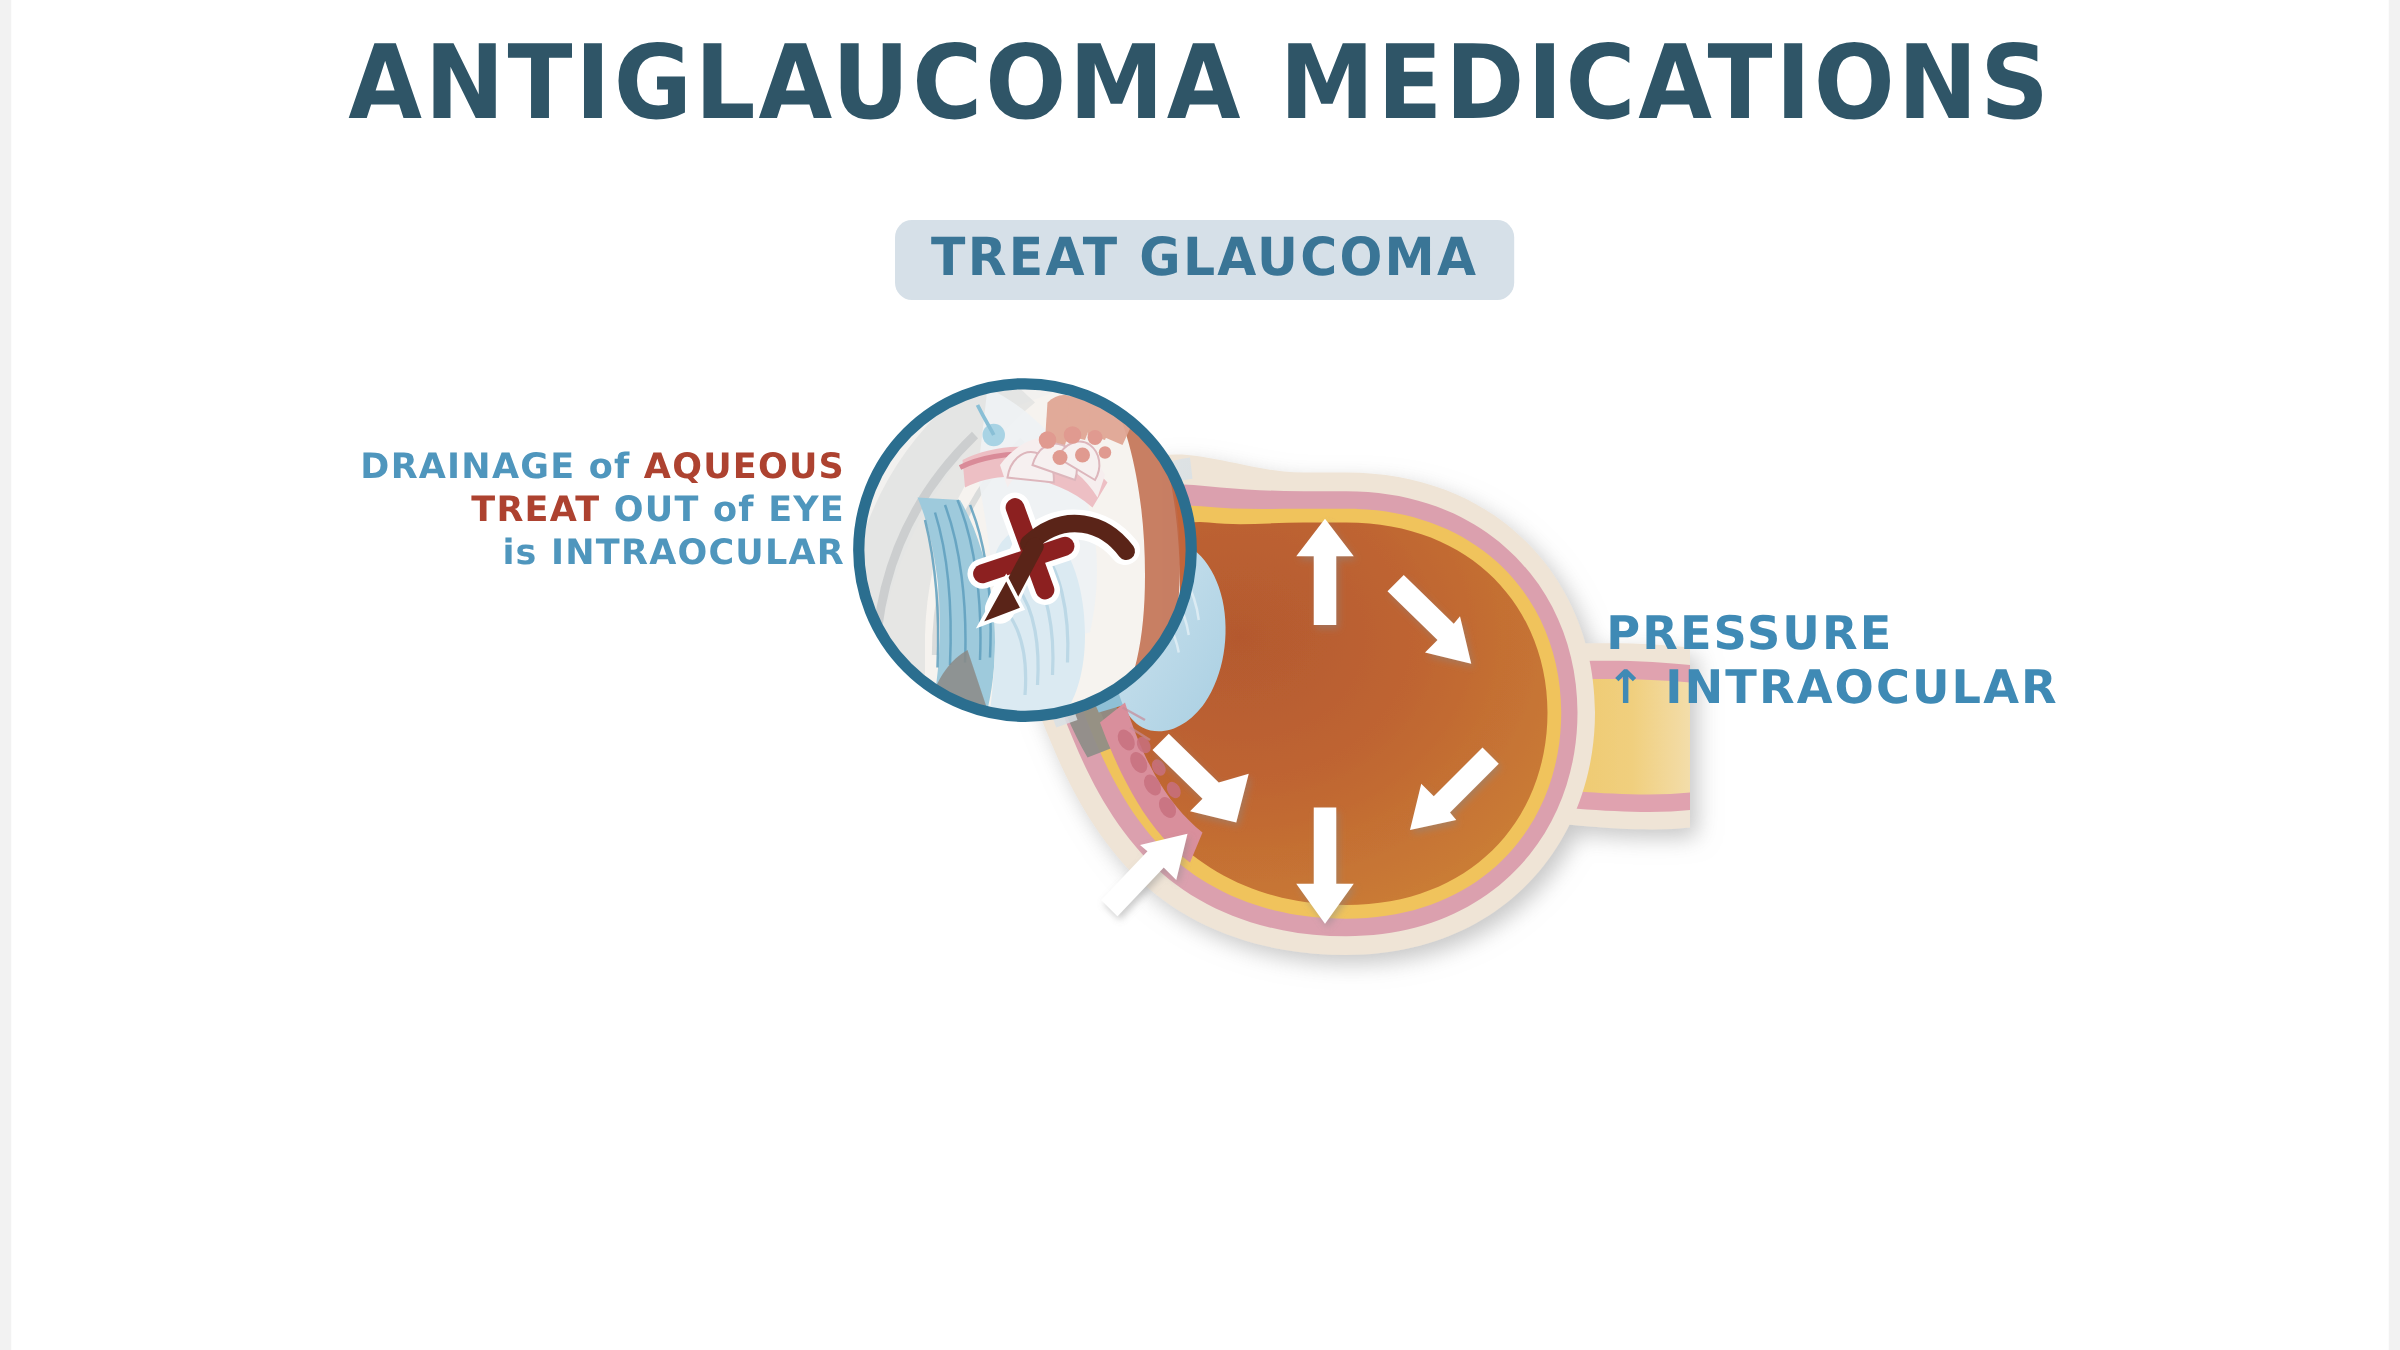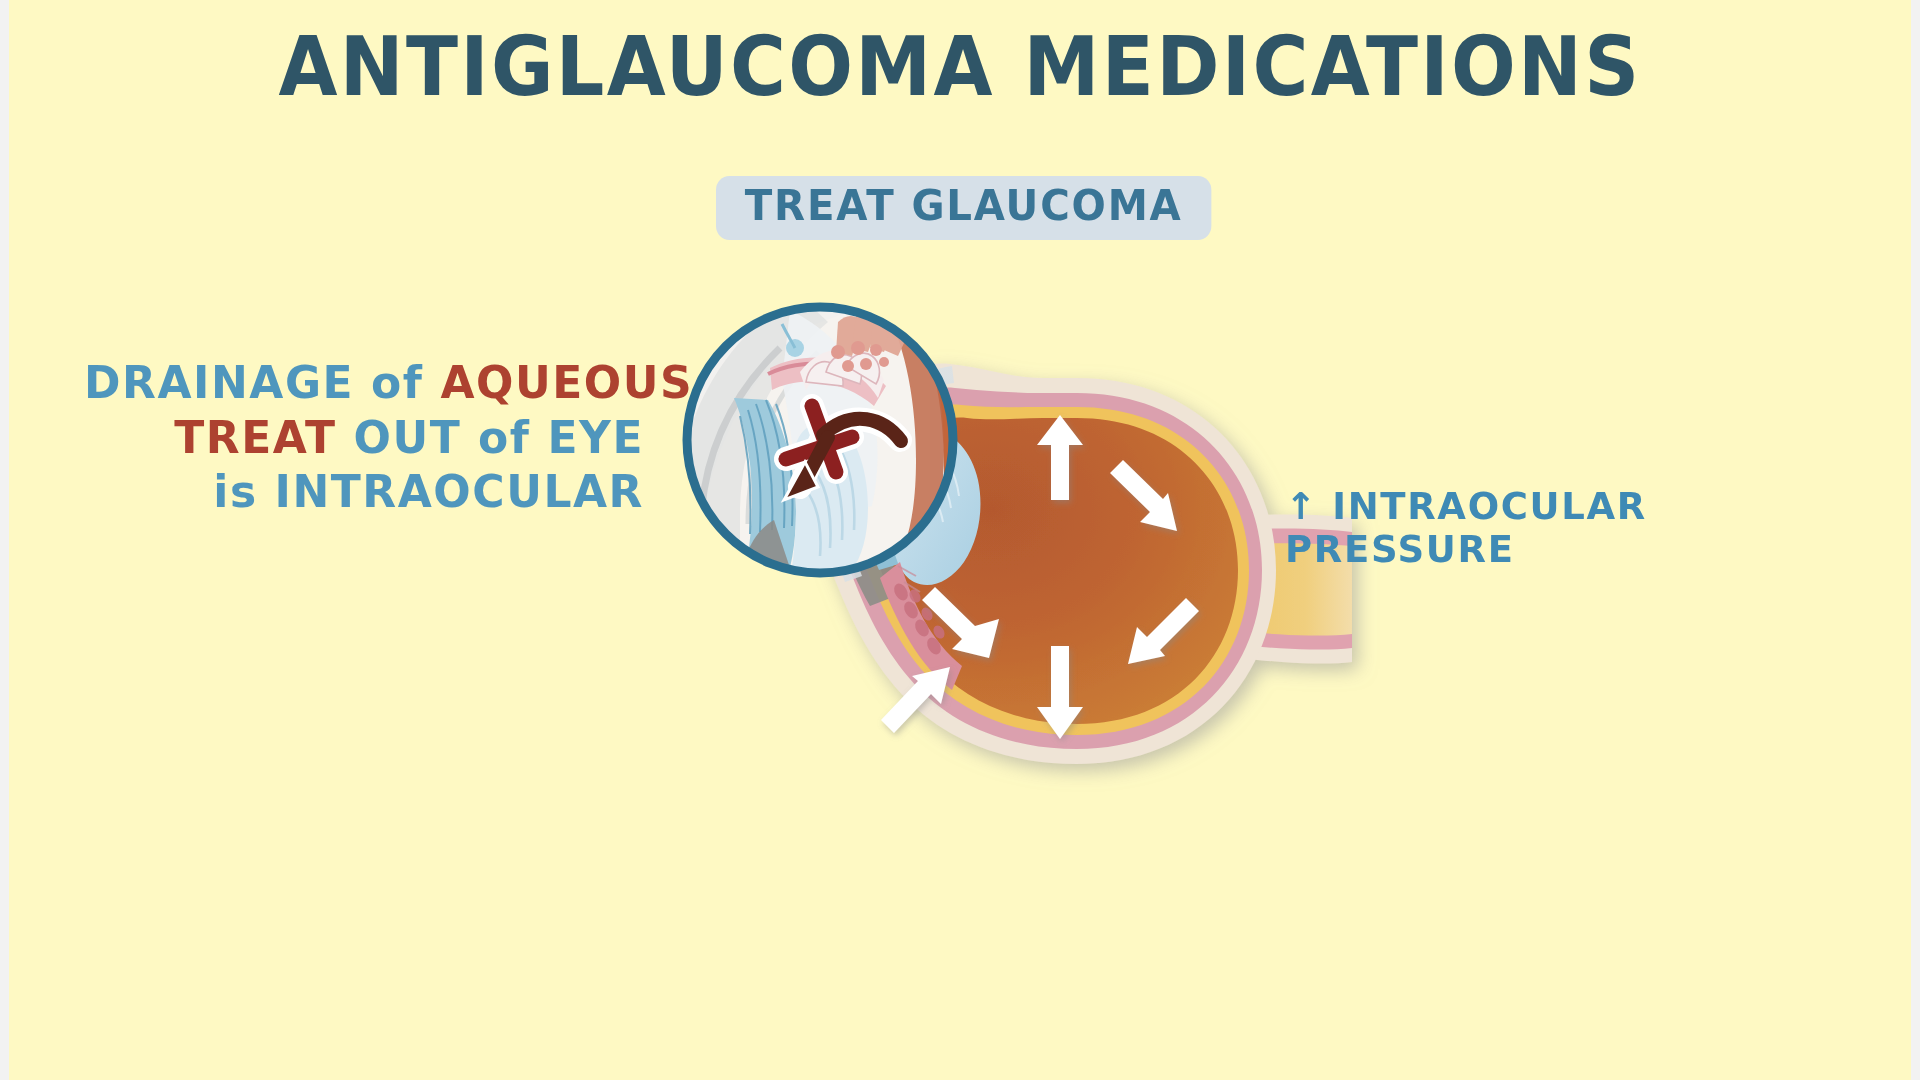--- a/index.html
+++ b/index.html
@@ -5,21 +5,21 @@
 <style>
   html, body {
     margin: 0;
     padding: 0;
     background: #e9e9e9;
   }
   #stage {
     position: relative;
     width: 1920px;
     height: 1080px;
-    background: #fef9c3;
+    background: #ffffff;
     overflow: hidden;
     font-family: "DejaVu Sans", sans-serif;
   }
   
   .edge-strip {
     position: absolute;
     top: 0;
     width: 9px;
     height: 1080px;
     background: #f2f2f2;
@@ -60,25 +60,25 @@
     font-weight: 700;
     letter-spacing: 0.045em;
     white-space: nowrap;
     transform: scaleX(0.96);
     transform-origin: left center;
   }
 
   
   #left-annotation {
     position: absolute;
-    left: 84px;
+    left: 116px;
     top: 356px;
     width: 560px;
     text-align: right;
-    font-size: 44px;
+    font-size: 28px;
     line-height: 1.24;
     font-weight: 700;
     letter-spacing: 0.035em;
     color: #4f96bd;
   }
   #left-annotation .ln { display: block; white-space: nowrap; }
   .t-blue { color: #4f96bd; }
   .t-red  { color: #ad4230; }
   .t-lc   { text-transform: none; }
 
@@ -417,21 +417,21 @@
       <span class="t-blue">EYE</span>
     </span>
     <span class="ln">
       <span class="t-blue t-lc">is</span>
       <span class="t-blue">INTRAOCULAR</span>
     </span>
   </div>
 
   <div id="right-annotation" class="hand">
     <span class="ln">
+      <span>PRESSURE</span>
+    </span>
+    <span class="ln">
       <span class="up-arrow">↑</span>
       <span>INTRAOCULAR</span>
     </span>
-    <span class="ln">
-      <span>PRESSURE</span>
-    </span>
   </div>
 
 </div>
 
 </body></html>

